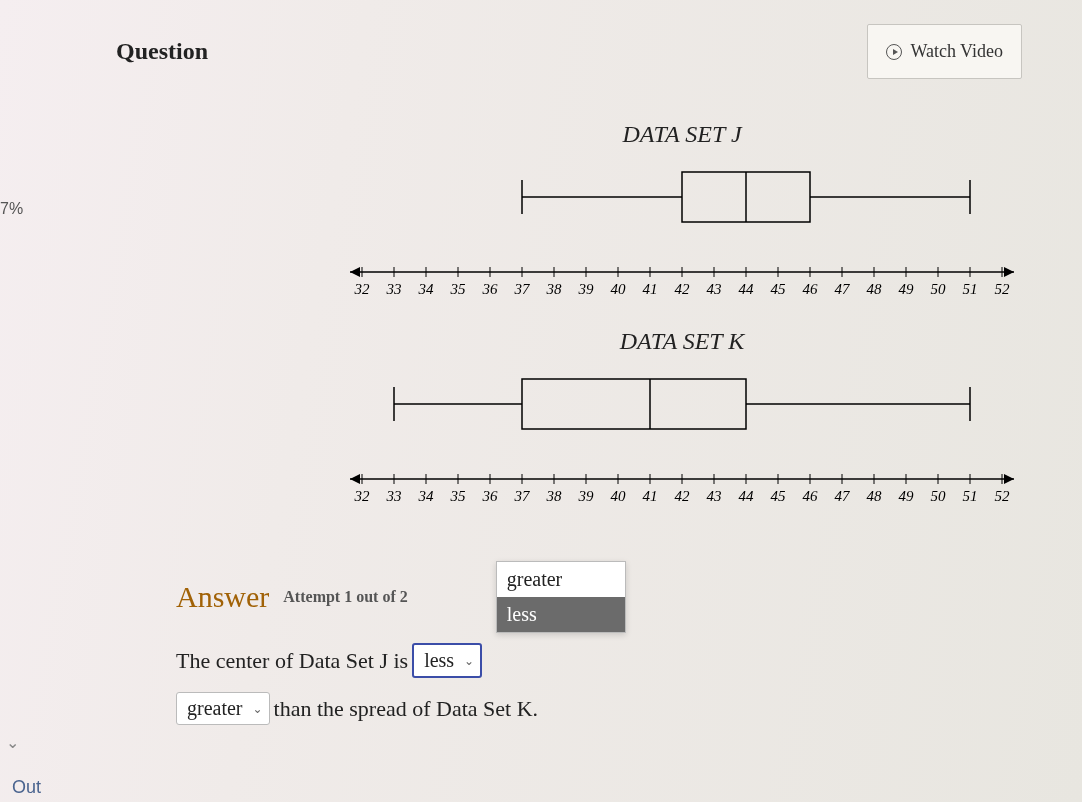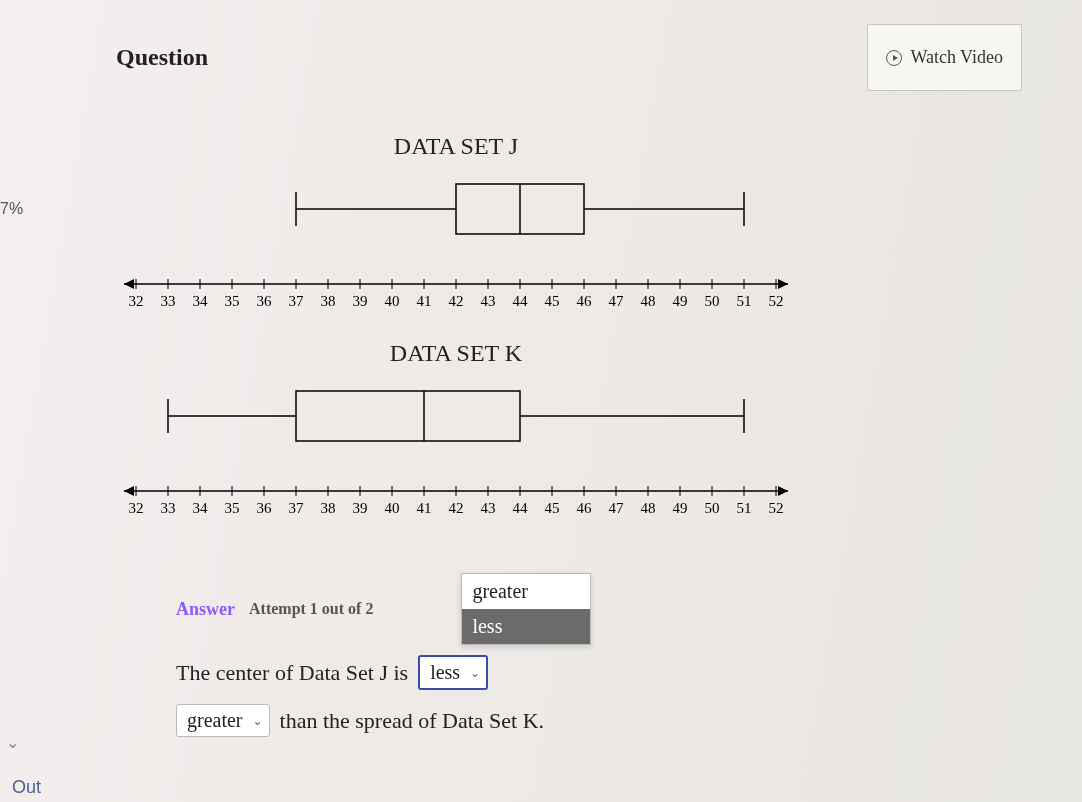--- a/index.html
+++ b/index.html
@@ -24,21 +24,21 @@
     text-align: center;
   }
   .question-heading {
     font-size: 24px;
     font-weight: bold;
     color: #222;
   }
   .watch-video {
     border: 1px solid #c7c5c0;
     background: #f8f6f2;
-    padding: 22px 18px;
+    padding: 16px 18px;
     font-size: 18px;
     color: #333;
     display: flex;
     align-items: center;
     gap: 8px;
     border-radius: 2px;
     cursor: pointer;
   }
   .watch-video .play-icon {
     width: 16px;
@@ -56,42 +56,43 @@
     border-top: 3px solid transparent;
     border-bottom: 3px solid transparent;
     margin-left: 2px;
   }
   .prompt {
     font-size: 22px;
     margin-bottom: 24px;
   }
   .chart-wrap {
     display:flex;
-    justify-content:flex-start;
+    justify-content:flex-end;
+    font-style:italic;
   }
   .chart-title {
     text-align: center;
     font-size: 24px;
     margin: 6px 0 4px 0;
   }
   svg.boxplot { display:block; }
   .answer-section {
     margin-top: 32px;
     padding: 0 0 0 60px;
   }
   .answer-row {
     display:flex;
     align-items:center;
     gap: 14px;
     margin-bottom: 6px;
   }
   .answer-label {
-    font-size: 18px;
-    font-weight: bold;
-    color: #8b5cf6;
+    font-size: 30px;
+    font-weight: normal;
+    color: #a16207;
   }
   .attempt {
     font-size: 16px;
     color: #555;
     font-weight: bold;
   }
   .dropdown-open {
     border:1px solid #bbb;
     background:#fff;
     width: 130px;
@@ -105,21 +106,21 @@
   .dropdown-open .opt.selected {
     background:#6b6b6b;
     color:#fff;
   }
   .sentence {
     font-size: 22px;
     margin-top: 10px;
     display:flex;
     align-items:center;
     flex-wrap: wrap;
-    gap: 10px;
+    gap: 4px;
     padding-left:60px;
   }
   .select-box {
     border: 2px solid #3b4da8;
     background:#fff;
     padding: 4px 26px 4px 10px;
     font-size: 20px;
     position: relative;
     border-radius: 3px;
     cursor:pointer;

